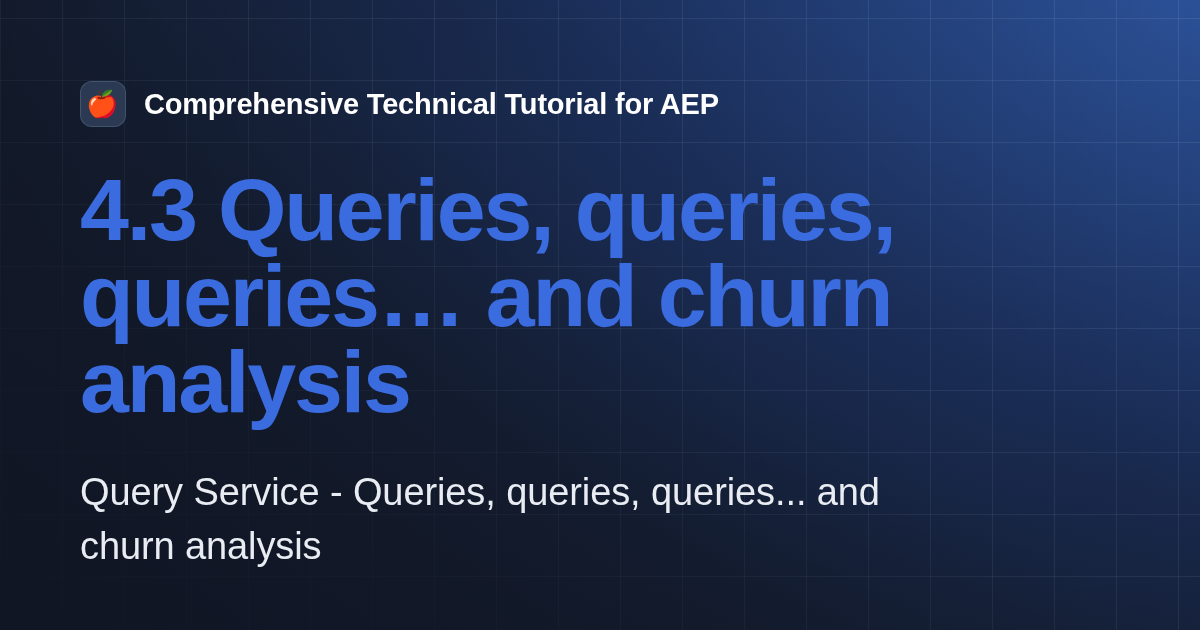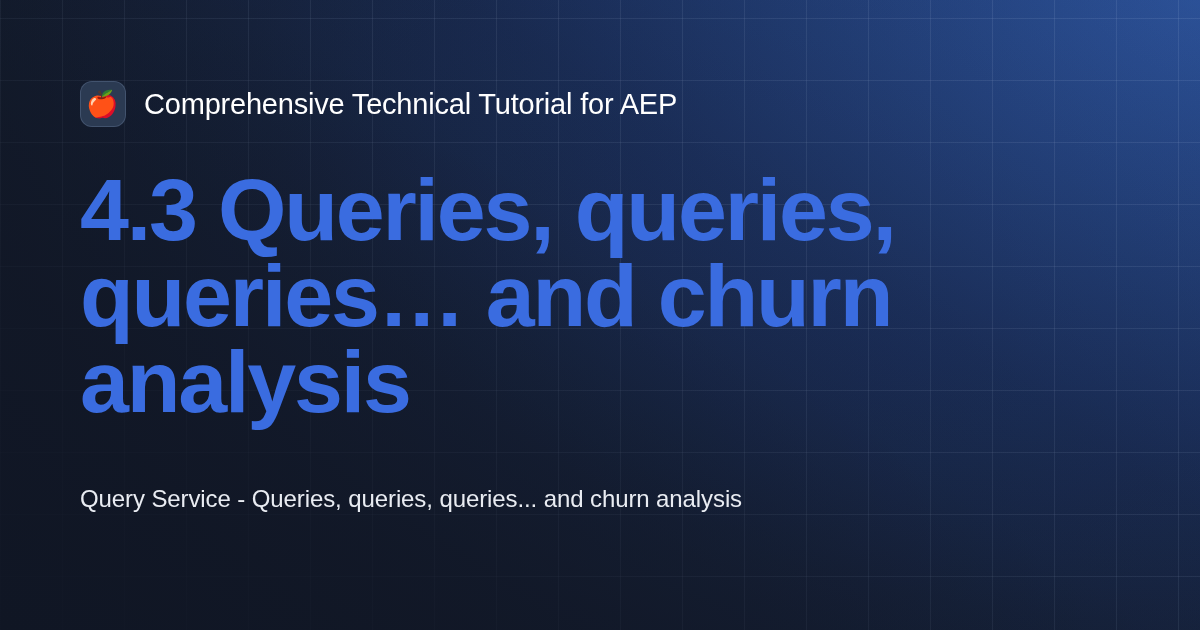--- a/index.html
+++ b/index.html
@@ -78,42 +78,42 @@
     flex: none;
   }
   .brand-icon .glyph {
     font-size: 26px;
     line-height: 1;
     display: block;
   }
 
   .header-title {
     font-size: 29px;
-    font-weight: normal;
+    font-weight: bold;
     color: #ffffff;
     letter-spacing: -0.2px;
     white-space: nowrap;
   }
 
   
   .title {
     margin-top: 40px;
     font-size: 88px;
     font-weight: bold;
     line-height: 0.98;
     letter-spacing: -2.2px;
     color: #3a6ce0;
     max-width: 960px;
     word-wrap: break-word;
   }
 
   
   .subtitle {
-    margin-top: 56px;
-    font-size: 24px;
+    margin-top: 40px;
+    font-size: 38px;
     font-weight: normal;
     line-height: 1.42;
     color: #e9ecf2;
     letter-spacing: -0.1px;
     max-width: 840px;
   }
 </style>
 </head>
 <body>
 

